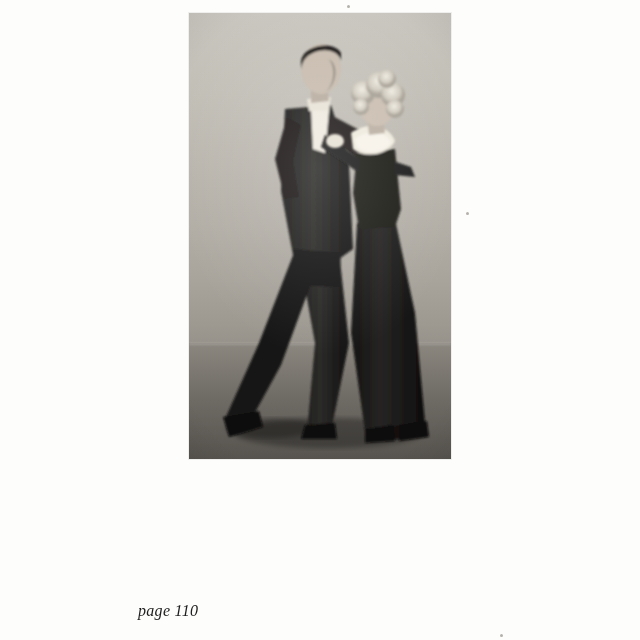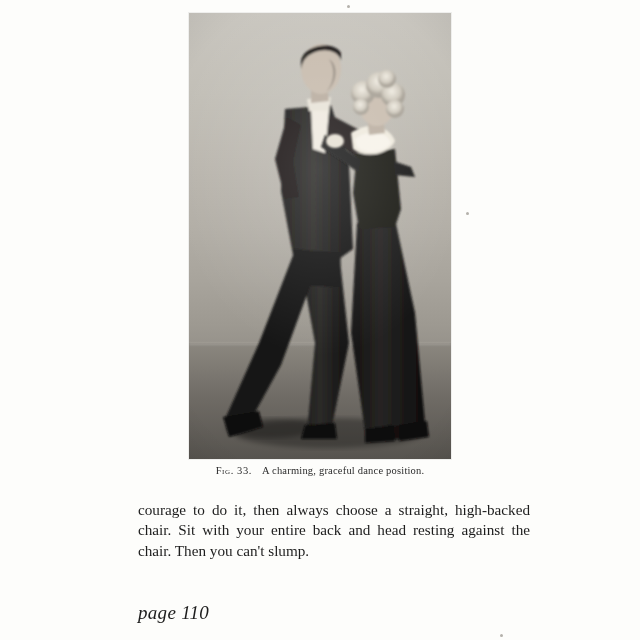--- a/index.html
+++ b/index.html
@@ -120,21 +120,21 @@
     text-indent: 16px;
     margin-top: 1px;
   }
 
   .folio {
     position: absolute;
     left: 138px;
     top: 602px;
     font-family: "Liberation Serif", serif;
     font-style: italic;
-    font-size: 19px;
+    font-size: 16px;
     color: #1d1d1d;
     letter-spacing: 0.3px;
   }
   .speck {
     position: absolute;
     background: #b4b1ab;
     border-radius: 50%;
   }
 </style>
 </head>
@@ -240,23 +240,19 @@
           </g>
 
           <path d="M180 88 C176 98 180 108 188 112 C180 108 176 98 180 88 Z" fill="rgba(0,0,0,0.18)"></path>
         </g>
 
         <ellipse cx="146" cy="128" rx="9" ry="7" fill="#e7e1d4" filter="url(#soft)"></ellipse>
       </svg>
     </div>
   </div>
 
-  <div class="caption">
-    <span class="fig">Fig. 33.</span><span class="sp"></span><span>A charming, graceful dance position.</span>
+
+  <div class="body-text">
   </div>
 
-  <div class="body-text">
-    <p>courage to do it, then always choose a straight, high-backed chair.  Sit with your entire back and head resting against the chair.  Then you can't slump.</p>
-  </div>
-
   <div class="folio">page 110</div>
 
 </div>
 
 </body></html>

